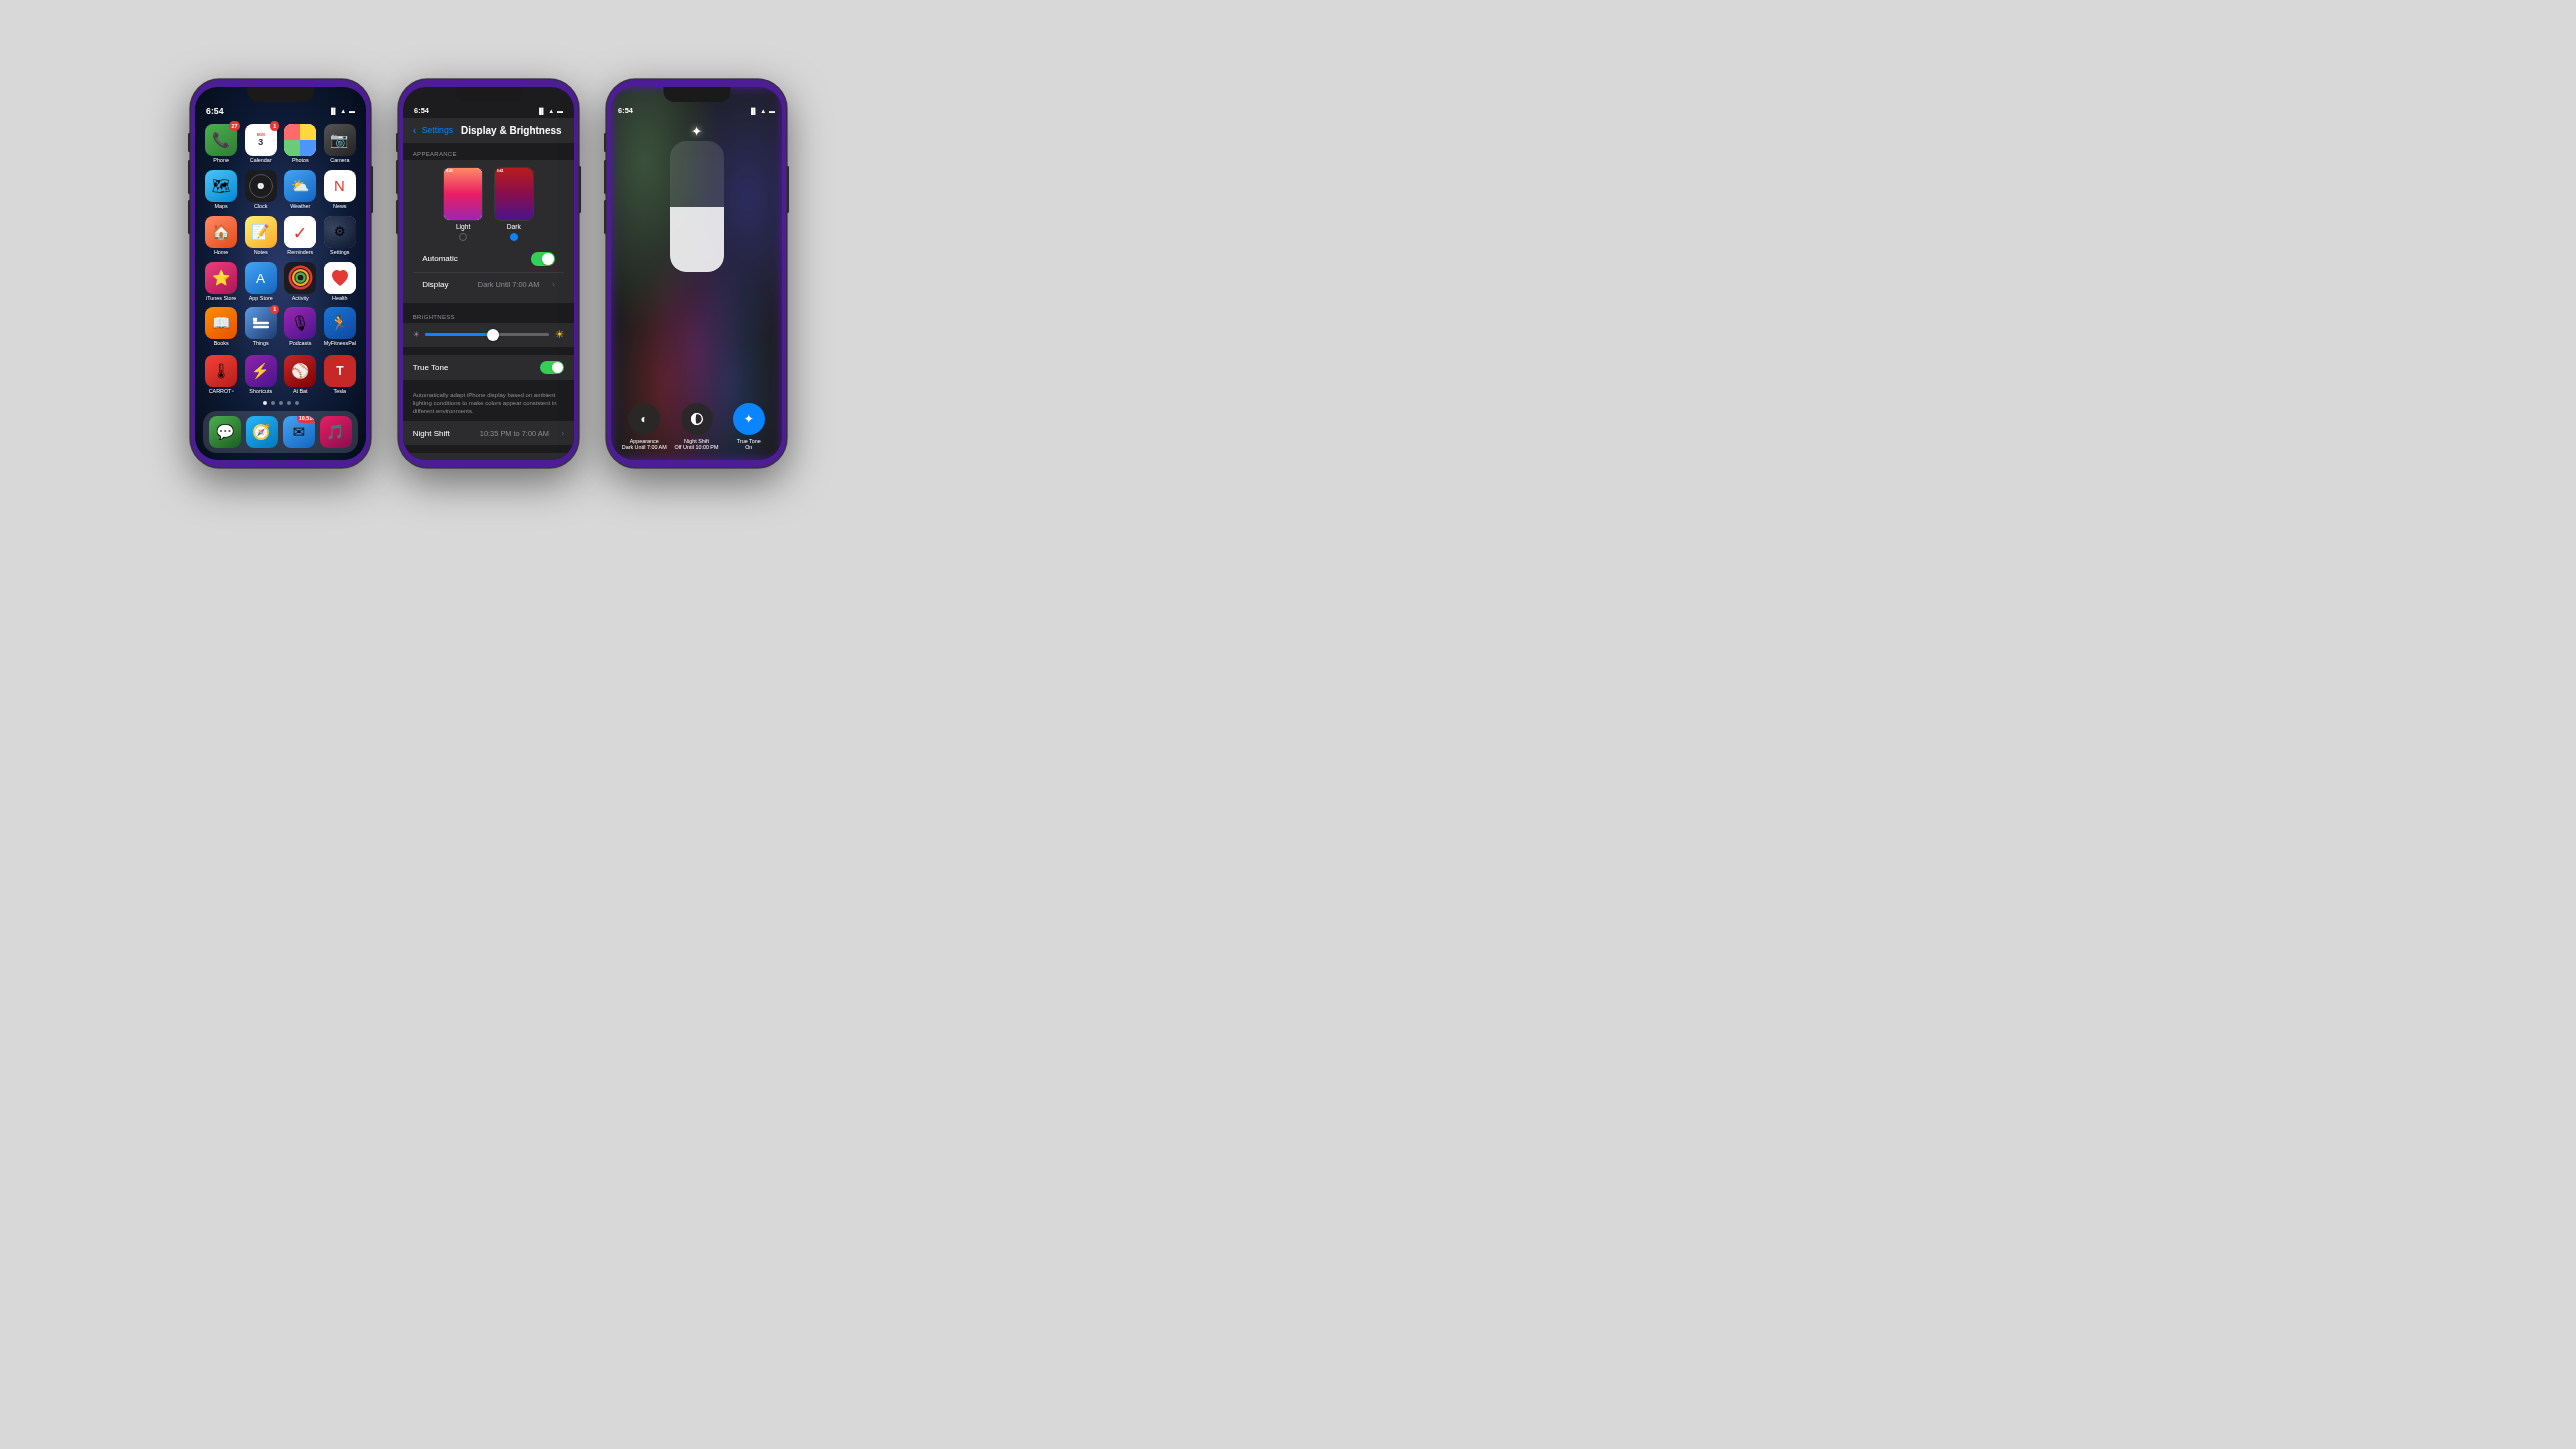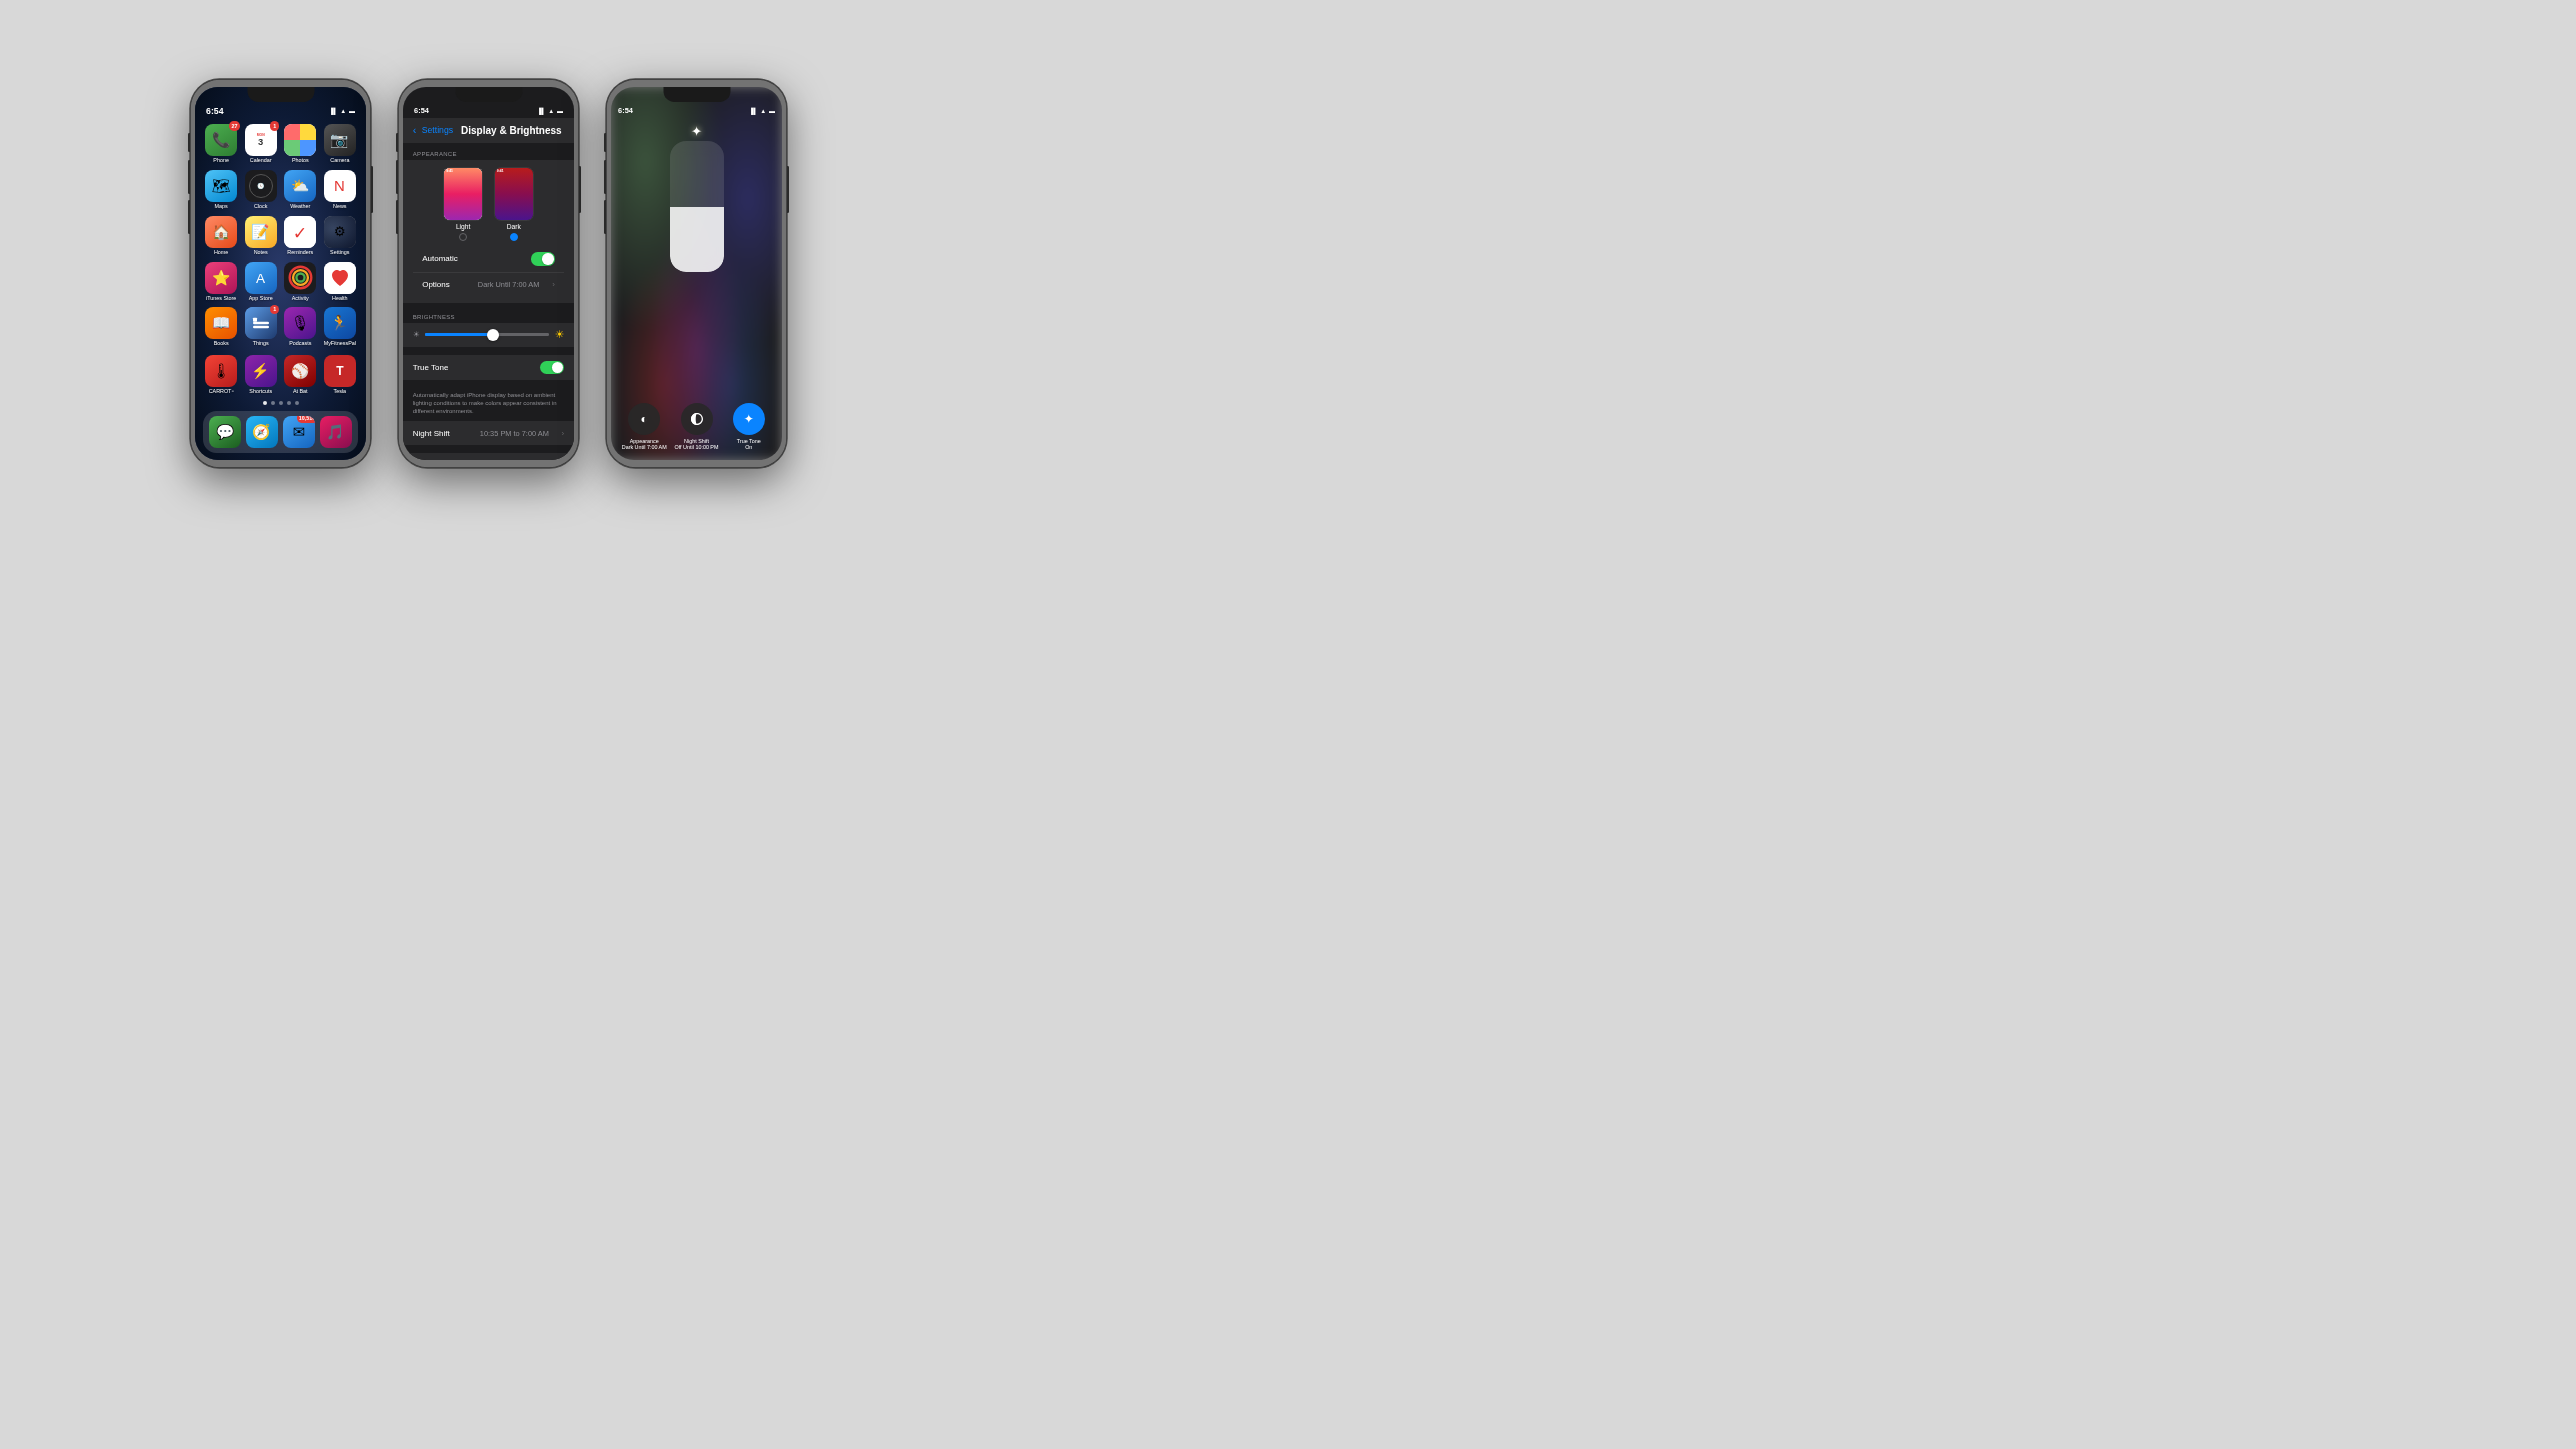--- a/index.html
+++ b/index.html
@@ -12,21 +12,21 @@
       justify-content: center;
       gap: 27px;
       font-family: -apple-system, 'SF Pro Display', 'Helvetica Neue', sans-serif;
       overflow: hidden;
     }
 
     
     .phone-shell {
       position: relative;
       border-radius: 29.5px;
-      background: #737373;
+      background: #4c1d95;
       box-shadow: 0 0 0 0.7px #444, 0 13.4px 40px rgba(0,0,0,0.5), inset 0 0 0 0.7px #333;
     }
 
     
     .phone1 {
       width: 181px;
       height: 389px;
     }
     
     .phone2 {
@@ -946,21 +946,21 @@
               <div class="appearance-radio checked"></div>
             </div>
           </div>
           <div class="settings-row">
             <span class="settings-row-label">Automatic</span>
             <div class="toggle on">
               <div class="toggle-knob"></div>
             </div>
           </div>
           <div class="settings-row">
-            <span class="settings-row-label">Options</span>
+            <span class="settings-row-label">Display</span>
             <span class="settings-row-value">Dark Until 7:00 AM</span>
             <span class="settings-chevron">›</span>
           </div>
         </div>
 
         <div class="settings-section-label">BRIGHTNESS</div>
         <div class="brightness-section">
           <div class="brightness-row">
             <span class="brightness-sun">☀</span>
             <div class="brightness-track">

